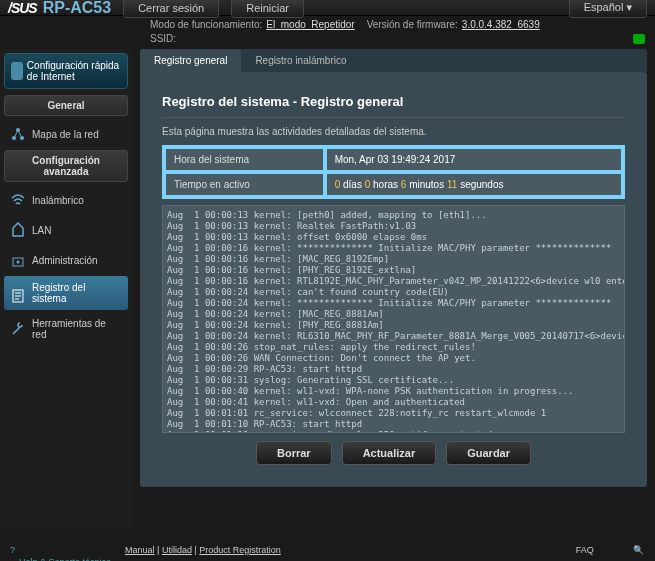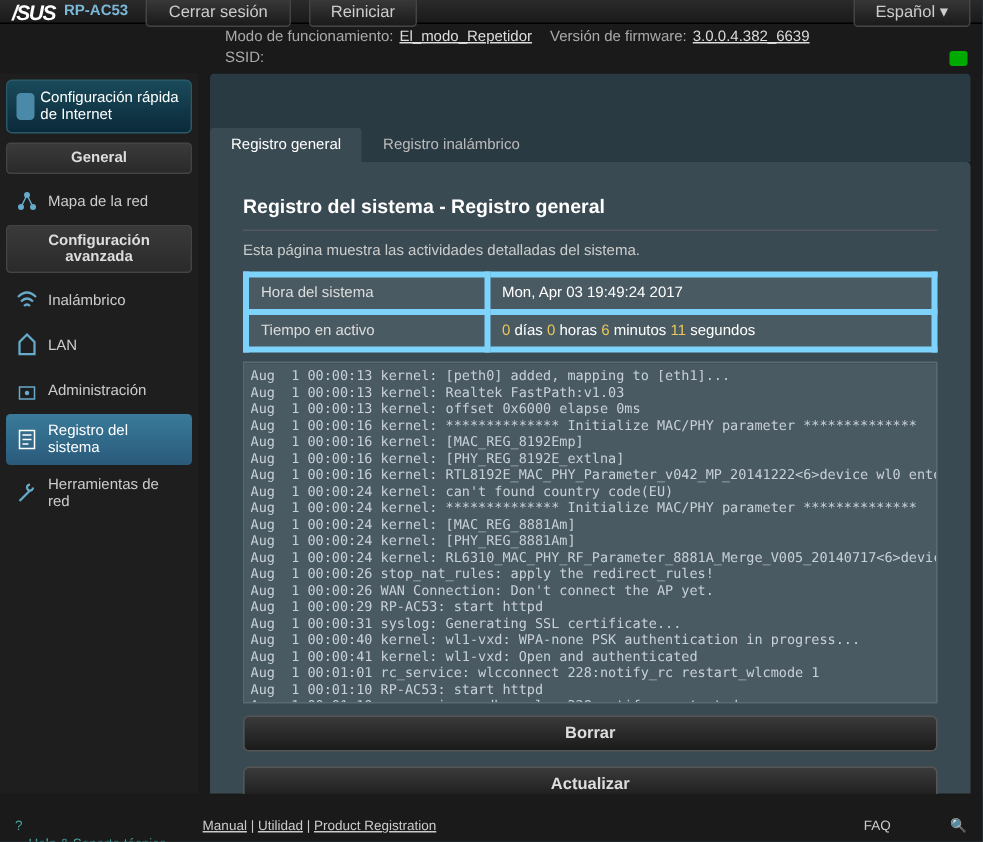--- a/index.html
+++ b/index.html
@@ -1,52 +1,52 @@
 <!DOCTYPE html>
 <html><head>
 <meta charset="utf-8">
 <style>
 * { margin: 0; padding: 0; box-sizing: border-box; }
 body { font-family: Arial, sans-serif; font-size: 11px; background: #1a1a1a; color: #ccc; width: 655px; height: 561px; overflow: hidden; }
 .topbar { background: linear-gradient(#2a2a2a, #1a1a1a); height: 16px; display: flex; align-items: center; padding: 0 8px; border-bottom: 1px solid #000; }
 .logo { font-weight: bold; font-size: 14px; color: #fff; letter-spacing: -1px; font-style: italic; }
-.model { color: #7ab8d8; font-size: 10px; margin-left: 6px; font-weight: bold; }
+.model { color: #7ab8d8; font-size: 16px; margin-left: 6px; font-weight: bold; }
 .topbtn { background: linear-gradient(#3a3a3a,#1a1a1a); border: 1px solid #444; color: #ccc; padding: 3px 14px; margin-left: 12px; font-size: 11px; border-radius: 3px; cursor: pointer; text-align: right; }
 .spacer { flex: 1; }
 .infoline { padding: 3px 10px 3px 150px; font-size: 10px; color: #aaa; background: #1a1a1a; display: flex; align-items: center; }
 .infoline .lbl { color: #aaa; }
 .infoline .val { color: #ddd; text-decoration: underline; margin-left: 4px; margin-right: 12px; }
 .green-dot { width: 12px; height: 10px; background: #0a0; border-radius: 2px; margin-left: auto; display: inline-block; }
 .layout { display: flex; height: 480px; }
 .sidebar { width: 132px; background: #1e1e1e; padding: 4px; }
 .qis { background: linear-gradient(#1a4a5a,#0a2a3a); border: 1px solid #2a5a6a; border-radius: 4px; padding: 6px; margin-bottom: 6px; display: flex; align-items: center; color: #fff; font-size: 10px; cursor: pointer; }
 .qis .ic { width: 18px; height: 18px; margin-right: 4px; background: #4a8aa8; border-radius: 3px; }
 .section { background: linear-gradient(#3a3a3a,#2a2a2a); border: 1px solid #444; border-radius: 3px; padding: 4px 8px; margin-bottom: 4px; color: #ddd; font-size: 10px; font-weight: bold; text-align: center; }
 .navitem { display: flex; align-items: center; padding: 6px 6px; margin-bottom: 2px; color: #ccc; font-size: 10px; border-radius: 3px; cursor: pointer; }
-.navitem.active { background: linear-gradient(#3a7a9a,#2a5a7a); color: #fff; }
+.navitem.active { background: linear-gradient(#3a7a9a,#2a5a7a); color: #fff; align-items: flex-end; }
 .navitem .ic { width: 16px; height: 16px; margin-right: 6px; flex-shrink: 0; }
 .main { flex: 1; padding: 0 8px 8px 8px; overflow: hidden; }
 .tabs { display: flex; background: #2a3a42; border-radius: 3px 3px 0 0; }
-.tab { padding: 6px 14px; font-size: 10px; color: #bbb; cursor: pointer; margin-top: 36px; }
+.tab { padding: 6px 14px; font-size: 10px; color: #bbb; cursor: pointer; }
 .tab.active { background: #3a4a52; color: #fff; border-radius: 3px 3px 0 0; }
 .panel { background: #3a4a52; padding: 22px; border-radius: 0 3px 3px 3px; }
 .ptitle { color: #fff; font-size: 13px; font-weight: bold; padding-bottom: 8px; border-bottom: 1px solid #556; }
 .pdesc { color: #ccc; font-size: 10px; padding: 8px 0; }
 .tbl { width: 100%; border-collapse: collapse; margin-bottom: 6px; }
 .tbl td { background: #4a5a62; border: 4px solid #7dd3fc; padding: 5px 8px; font-size: 10px; }
 .tbl td:first-child { width: 35%; color: #ddd; }
 .tbl td:last-child { color: #fff; font-weight: normal; }
 .yellow { color: #e8c858; }
 .logbox { background: #4a5a62; border: 1px solid #5a6a72; height: 228px; overflow: auto; padding: 4px; font-family: monospace; font-size: 9px; line-height: 11px; color: #c8d0d8; white-space: pre; }
-.actions { display: flex; justify-content: center; gap: 10px; padding-top: 8px; flex-direction: column; }
+.actions { display: flex; justify-content: center; gap: 10px; padding-top: 8px; }
 .actbtn { background: linear-gradient(#3a3a3a,#1a1a1a); border: 1px solid #555; color: #ddd; padding: 5px 20px; font-size: 11px; border-radius: 4px; cursor: pointer; font-weight: bold; }
 .footer { background: #1a1a1a; padding: 4px 10px; font-size: 9px; color: #888; }
 .footer .row1 { display: flex; align-items: center; padding-bottom: 2px; }
 .footer .help { color: #4aa; margin-left: 4px; margin-top: 24px; }
-.footer .links { margin-left: 24px; color: #ccc; }
+.footer .links { margin-left: 14px; color: #ccc; }
 .footer .links span { text-decoration: underline; cursor: pointer; }
 .footer .faq { margin-left: auto; margin-right: 40px; color: #ccc; }
 .footer .copy { text-align: right; color: #888; }
 svg { display: block; }
 </style>
 </head>
 <body>
 
 <div class="topbar">
   <span class="logo">/SUS</span>

